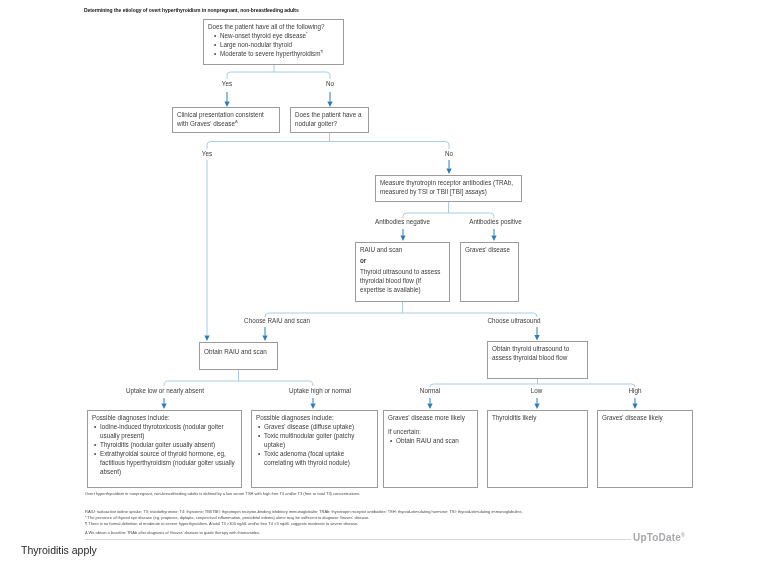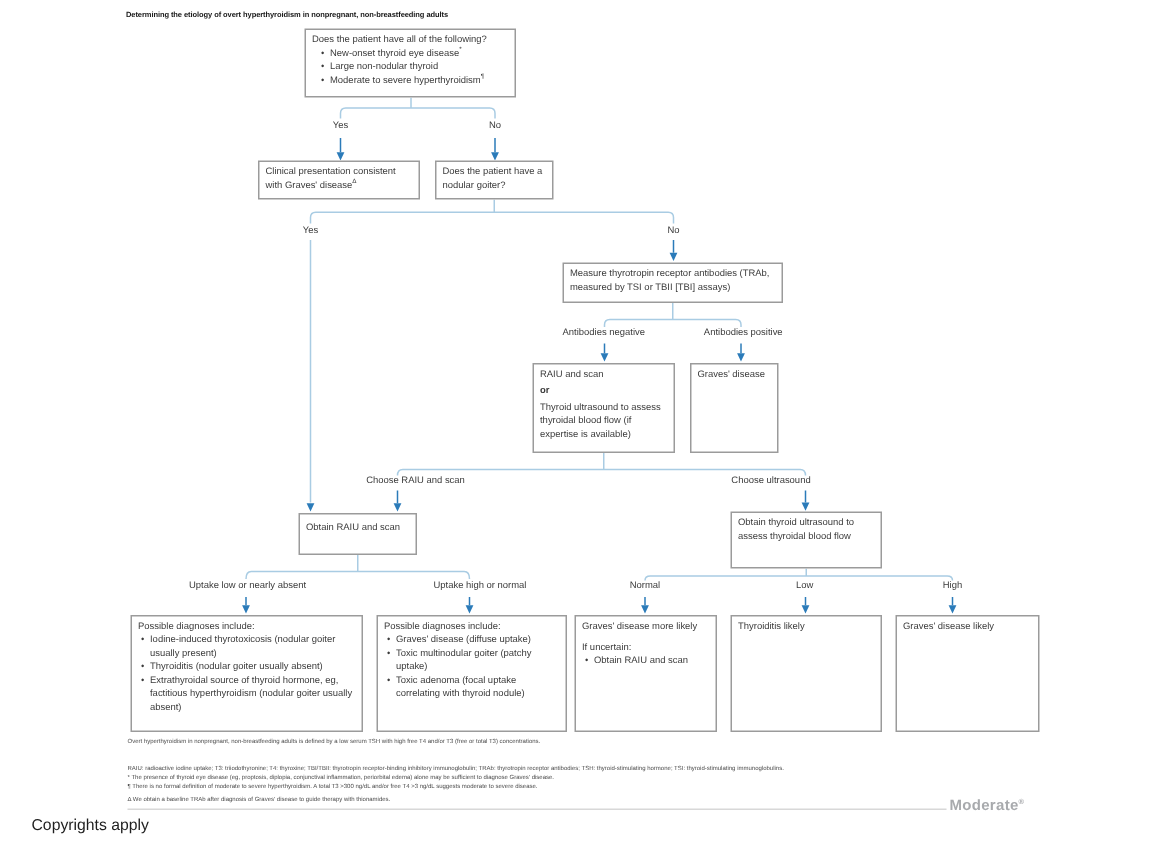--- a/index.html
+++ b/index.html
@@ -163,18 +163,18 @@
 
   <div class="fn" style="top:490.5px;">Overt hyperthyroidism in nonpregnant, non-breastfeeding adults is defined by a low serum TSH with high free T4 and/or T3 (free or total T3) concentrations.</div>
   <div class="fn" style="top:508.5px;">RAIU: radioactive iodine uptake; T3: triiodothyronine; T4: thyroxine; TBI/TBII: thyrotropin receptor-binding inhibitory immunoglobulin; TRAb: thyrotropin receptor antibodies; TSH: thyroid-stimulating hormone; TSI: thyroid-stimulating immunoglobulins.</div>
   <div class="fn" style="top:514.5px;">* The presence of thyroid eye disease (eg, proptosis, diplopia, conjunctival inflammation, periorbital edema) alone may be sufficient to diagnose Graves' disease.</div>
   <div class="fn" style="top:521px;">¶ There is no formal definition of moderate to severe hyperthyroidism. A total T3 &gt;300 ng/dL and/or free T4 &gt;3 ng/dL suggests moderate to severe disease.</div>
   <div class="fn" style="top:529.5px;">Δ We obtain a baseline TRAb after diagnosis of Graves' disease to guide therapy with thionamides.</div>
 
   <div class="divider"></div>
 
   <div class="logo">
-    <span>Moderate</span><span class="sup">®</span>
+    <span>UpToDate</span><span class="sup">®</span>
   </div>
 
-  <div class="copyright">Copyrights apply</div>
+  <div class="copyright">Thyroiditis apply</div>
 
 </div>
 
 </body></html>

